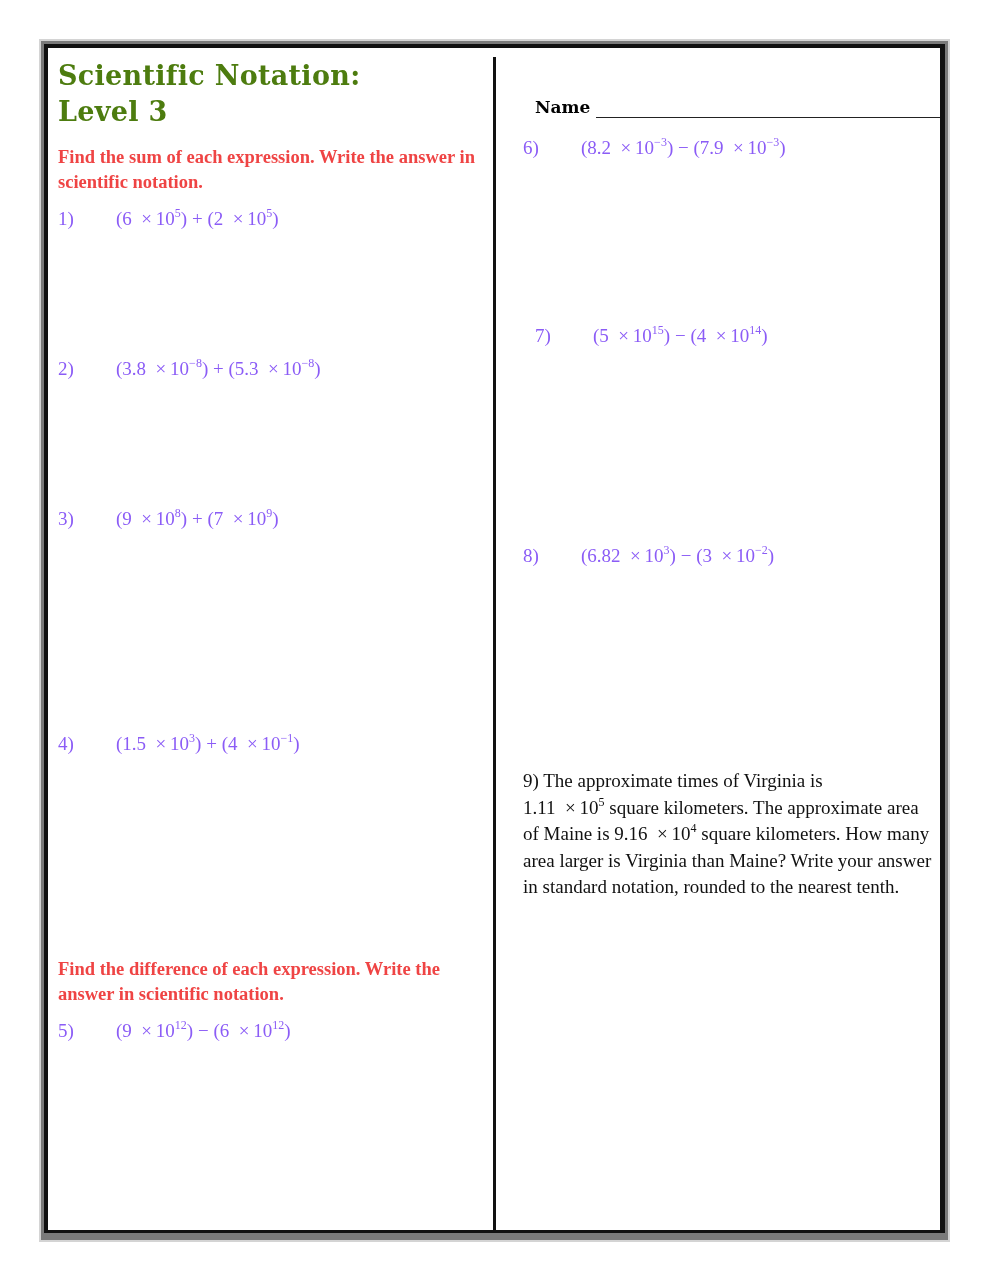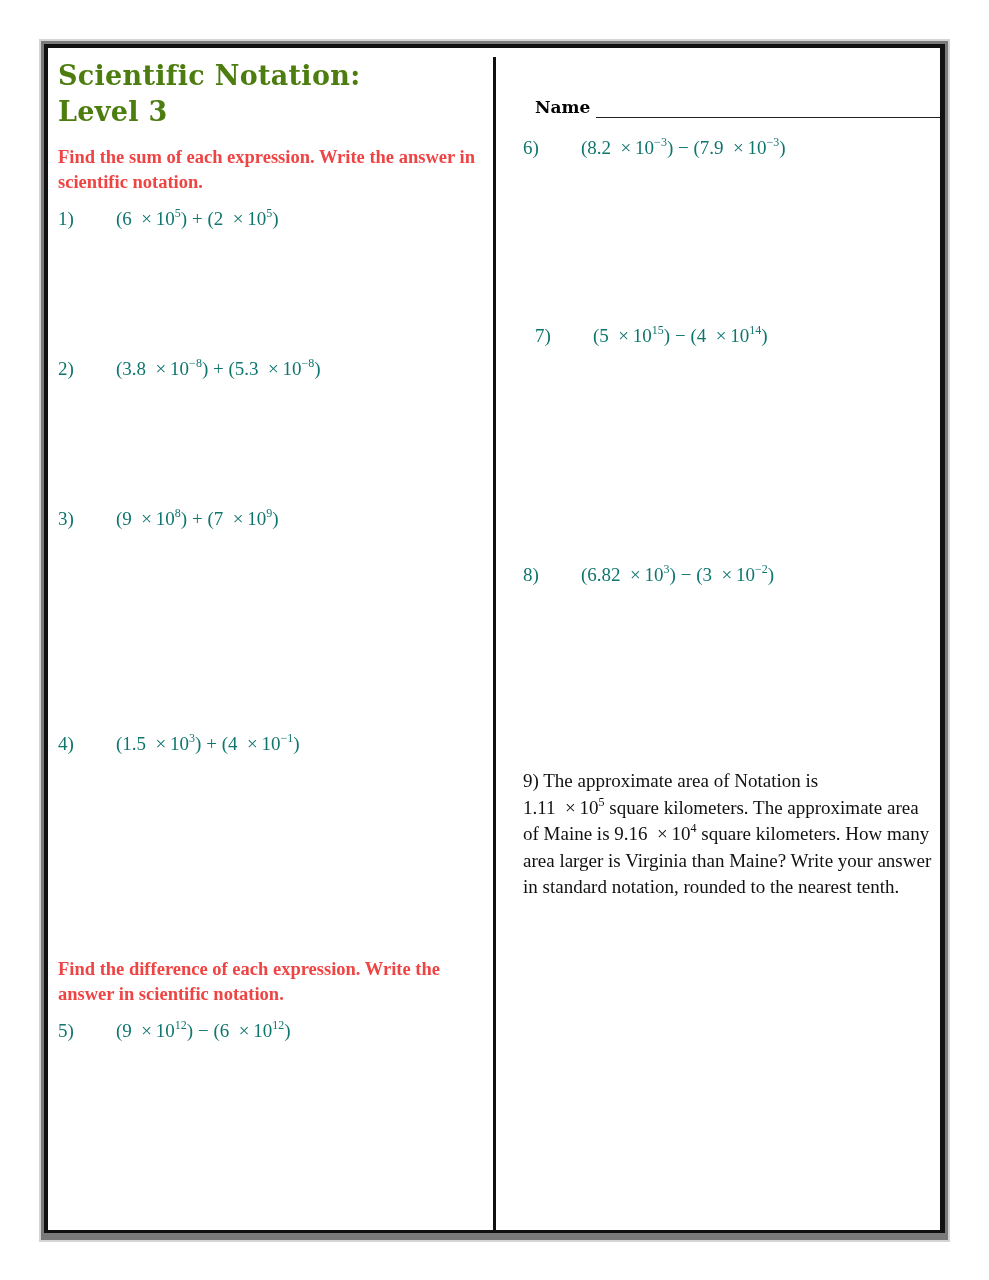--- a/index.html
+++ b/index.html
@@ -75,21 +75,21 @@
     font-weight: bold;
     font-size: 18.5px;
     line-height: 25px;
     color: #ef4444;
   }
   .problem {
     position: absolute;
     font-family: "Liberation Serif", serif;
     font-size: 19px;
     line-height: 24px;
-    color: #0f766e;
+    color: #8b5cf6;
     white-space: nowrap;
   }
   .problem .num {
     display: inline-block;
     width: 58px;
   }
   .problem sup {
     font-size: 12px;
     vertical-align: 8px;
     line-height: 0;
@@ -156,23 +156,23 @@
 <div class="problem" style="left:58px; top:207px;"><span class="num">1)</span><span>(</span><span>6</span>&nbsp; <span>×</span> <span>10</span><sup>5</sup><span>)</span> <span>+</span> <span>(</span><span>2</span>&nbsp; <span>×</span> <span>10</span><sup>5</sup><span>)</span></div>
 <div class="problem" style="left:58px; top:357px;"><span class="num">2)</span><span>(</span><span>3.8</span>&nbsp; <span>×</span> <span>10</span><sup>−8</sup><span>)</span> <span>+</span> <span>(</span><span>5.3</span>&nbsp; <span>×</span> <span>10</span><sup>−8</sup><span>)</span></div>
 <div class="problem" style="left:58px; top:507px;"><span class="num">3)</span><span>(</span><span>9</span>&nbsp; <span>×</span> <span>10</span><sup>8</sup><span>)</span> <span>+</span> <span>(</span><span>7</span>&nbsp; <span>×</span> <span>10</span><sup>9</sup><span>)</span></div>
 <div class="problem" style="left:58px; top:732px;"><span class="num">4)</span><span>(</span><span>1.5</span>&nbsp; <span>×</span> <span>10</span><sup>3</sup><span>)</span> <span>+</span> <span>(</span><span>4</span>&nbsp; <span>×</span> <span>10</span><sup>−1</sup><span>)</span></div>
 
 <div class="instr" style="top:957px;">Find the difference of each expression. Write the answer in scientific notation.</div>
 
 <div class="problem" style="left:58px; top:1019px;"><span class="num">5)</span><span>(</span><span>9</span>&nbsp; <span>×</span> <span>10</span><sup>12</sup><span>)</span> <span>−</span> <span>(</span><span>6</span>&nbsp; <span>×</span> <span>10</span><sup>12</sup><span>)</span></div>
 <div class="problem" style="left:523px; top:136px;"><span class="num">6)</span><span>(</span><span>8.2</span>&nbsp; <span>×</span> <span>10</span><sup>−3</sup><span>)</span> <span>−</span> <span>(</span><span>7.9</span>&nbsp; <span>×</span> <span>10</span><sup>−3</sup><span>)</span></div>
 <div class="problem" style="left:523px; top:324px;margin-left:12px;"><span class="num">7)</span><span>(</span><span>5</span>&nbsp; <span>×</span> <span>10</span><sup>15</sup><span>)</span> <span>−</span> <span>(</span><span>4</span>&nbsp; <span>×</span> <span>10</span><sup>14</sup><span>)</span></div>
-<div class="problem" style="left:523px; top:563px;"><span class="num">8)</span><span>(</span><span>6.82</span>&nbsp; <span>×</span> <span>10</span><sup>3</sup><span>)</span> <span>−</span> <span>(</span><span>3</span>&nbsp; <span>×</span> <span>10</span><sup>−2</sup><span>)</span></div>
+<div class="problem" style="left:523px; top:544px;"><span class="num">8)</span><span>(</span><span>6.82</span>&nbsp; <span>×</span> <span>10</span><sup>3</sup><span>)</span> <span>−</span> <span>(</span><span>3</span>&nbsp; <span>×</span> <span>10</span><sup>−2</sup><span>)</span></div>
 
 <div class="word-problem">
   <span>9)</span>
-  <span>The approximate area of Notation is</span>
+  <span>The approximate times of Virginia is</span>
   <br>
   <span><span>1.11</span>&nbsp; <span>×</span> <span>10</span><sup>5</sup></span>
   <span>square kilometers. The approximate area of Maine is</span>
   <span><span>9.16</span>&nbsp; <span>×</span> <span>10</span><sup>4</sup></span>
   <span>square kilometers. How many area larger is Virginia than Maine? Write your answer in standard notation, rounded to the nearest tenth.</span>
 </div>
 
 </body></html>

